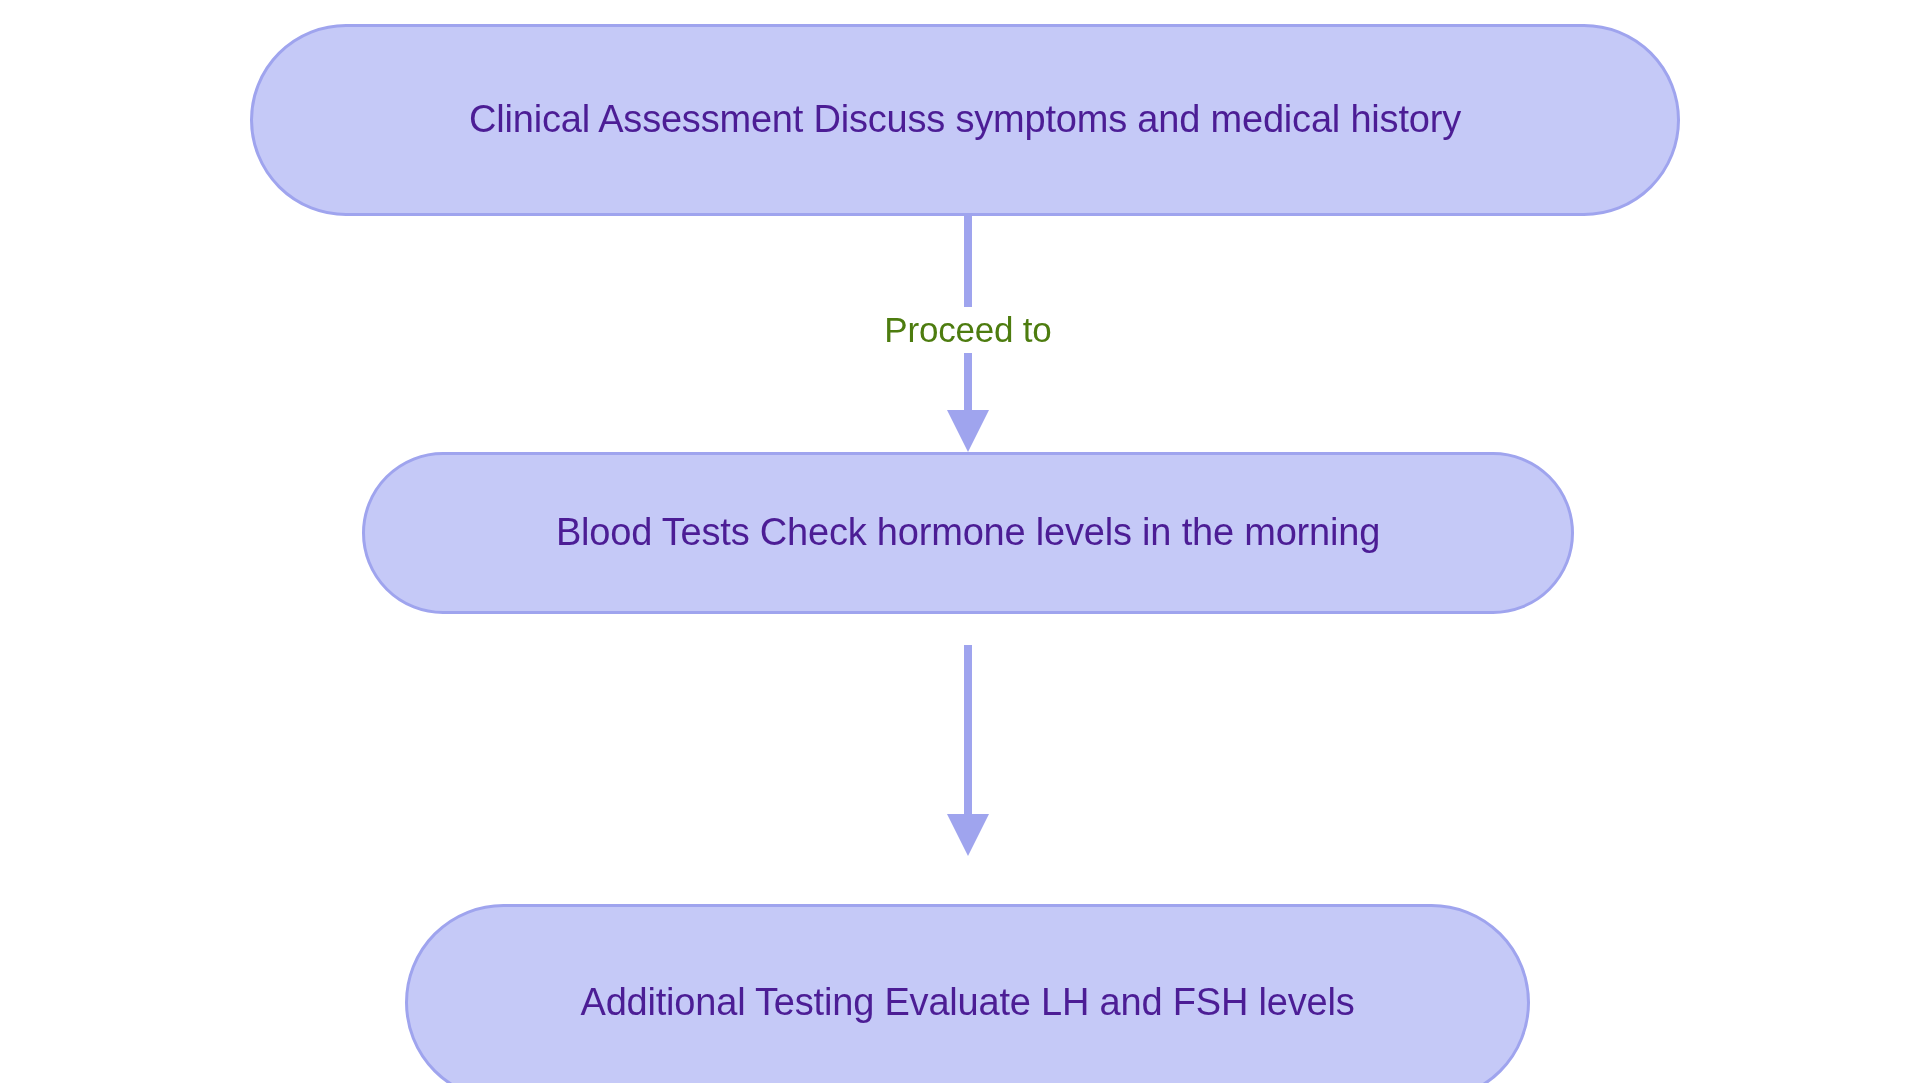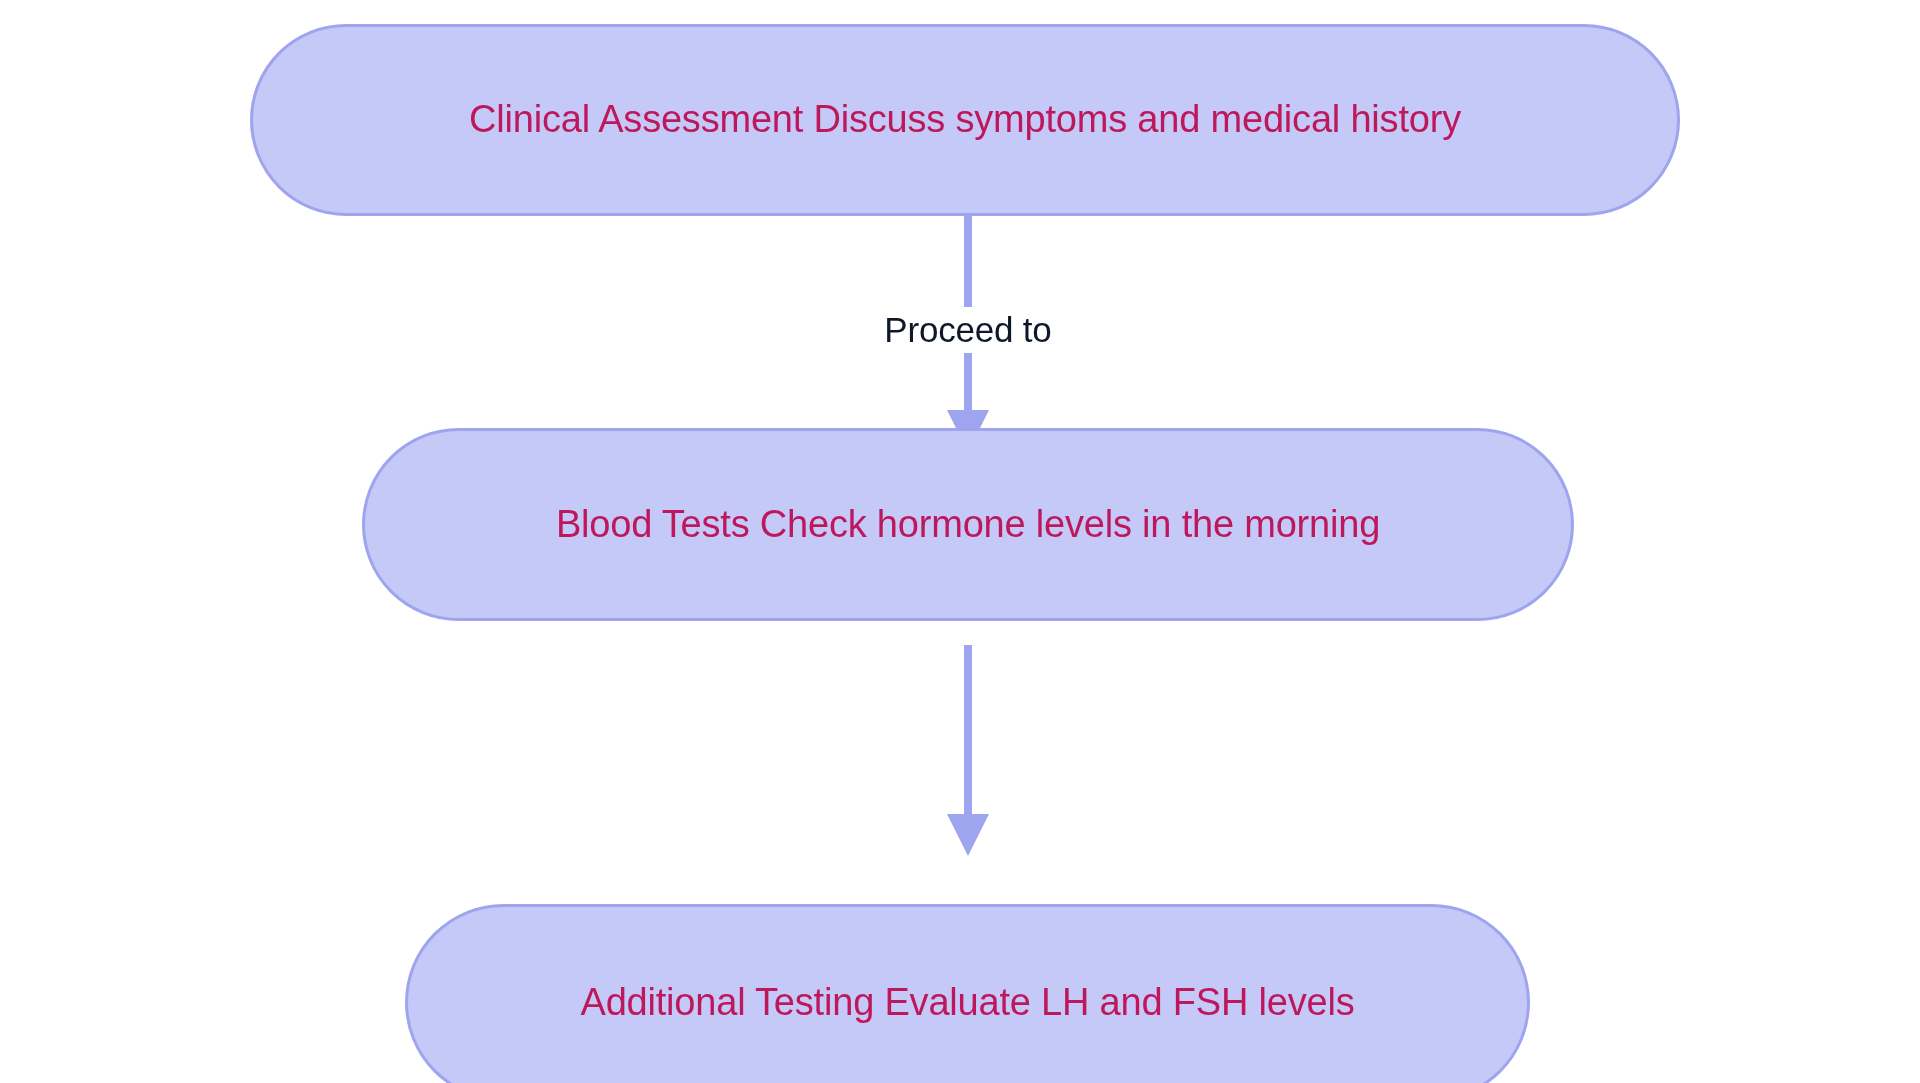--- a/index.html
+++ b/index.html
@@ -28,42 +28,42 @@
     box-sizing: border-box;
     background: #c5c9f7;
     border: 3px solid #9fa4ee;
     border-radius: 999px;
     display: flex;
     align-items: center;
     justify-content: center;
     z-index: 3;
   }
   .node-label {
-    color: #be185d;
+    color: #4c1d95;
     font-family: "Liberation Sans", sans-serif;
     font-weight: 400;
     letter-spacing: -0.2px;
     white-space: nowrap;
     text-align: center;
     line-height: 1.15;
   }
 
   #node-clinical-assessment {
     left: 250px;
     top: 24px;
     width: 1430px;
     height: 192px;
   }
   #node-clinical-assessment .node-label { font-size: 38px; }
 
   #node-blood-tests {
     left: 362px;
-    top: 428px;
+    top: 452px;
     width: 1212px;
-    height: 193px;
+    height: 162px;
   }
   #node-blood-tests .node-label { font-size: 38px; }
 
   #node-additional-testing {
     left: 405px;
     top: 904px;
     width: 1125px;
     height: 197px;
   }
   #node-additional-testing .node-label { font-size: 38px; }
@@ -108,21 +108,21 @@
   }
   #edge-if-low-levels .edge-line { height: 171px; }
   #edge-if-low-levels .edge-arrow { left: -17px; top: 169px; }
 
   
   .edge-label {
     position: absolute;
     z-index: 2;
     transform: translate(-50%, -50%);
     background: #ffffff;
-    color: #0f172a;
+    color: #4d7c0f;
     font-family: "Liberation Sans", sans-serif;
     font-weight: 400;
     letter-spacing: -0.2px;
     white-space: nowrap;
     text-align: center;
     padding: 2px 10px;
     line-height: 1.2;
   }
   #edge-label-proceed-to {
     left: 968px;

